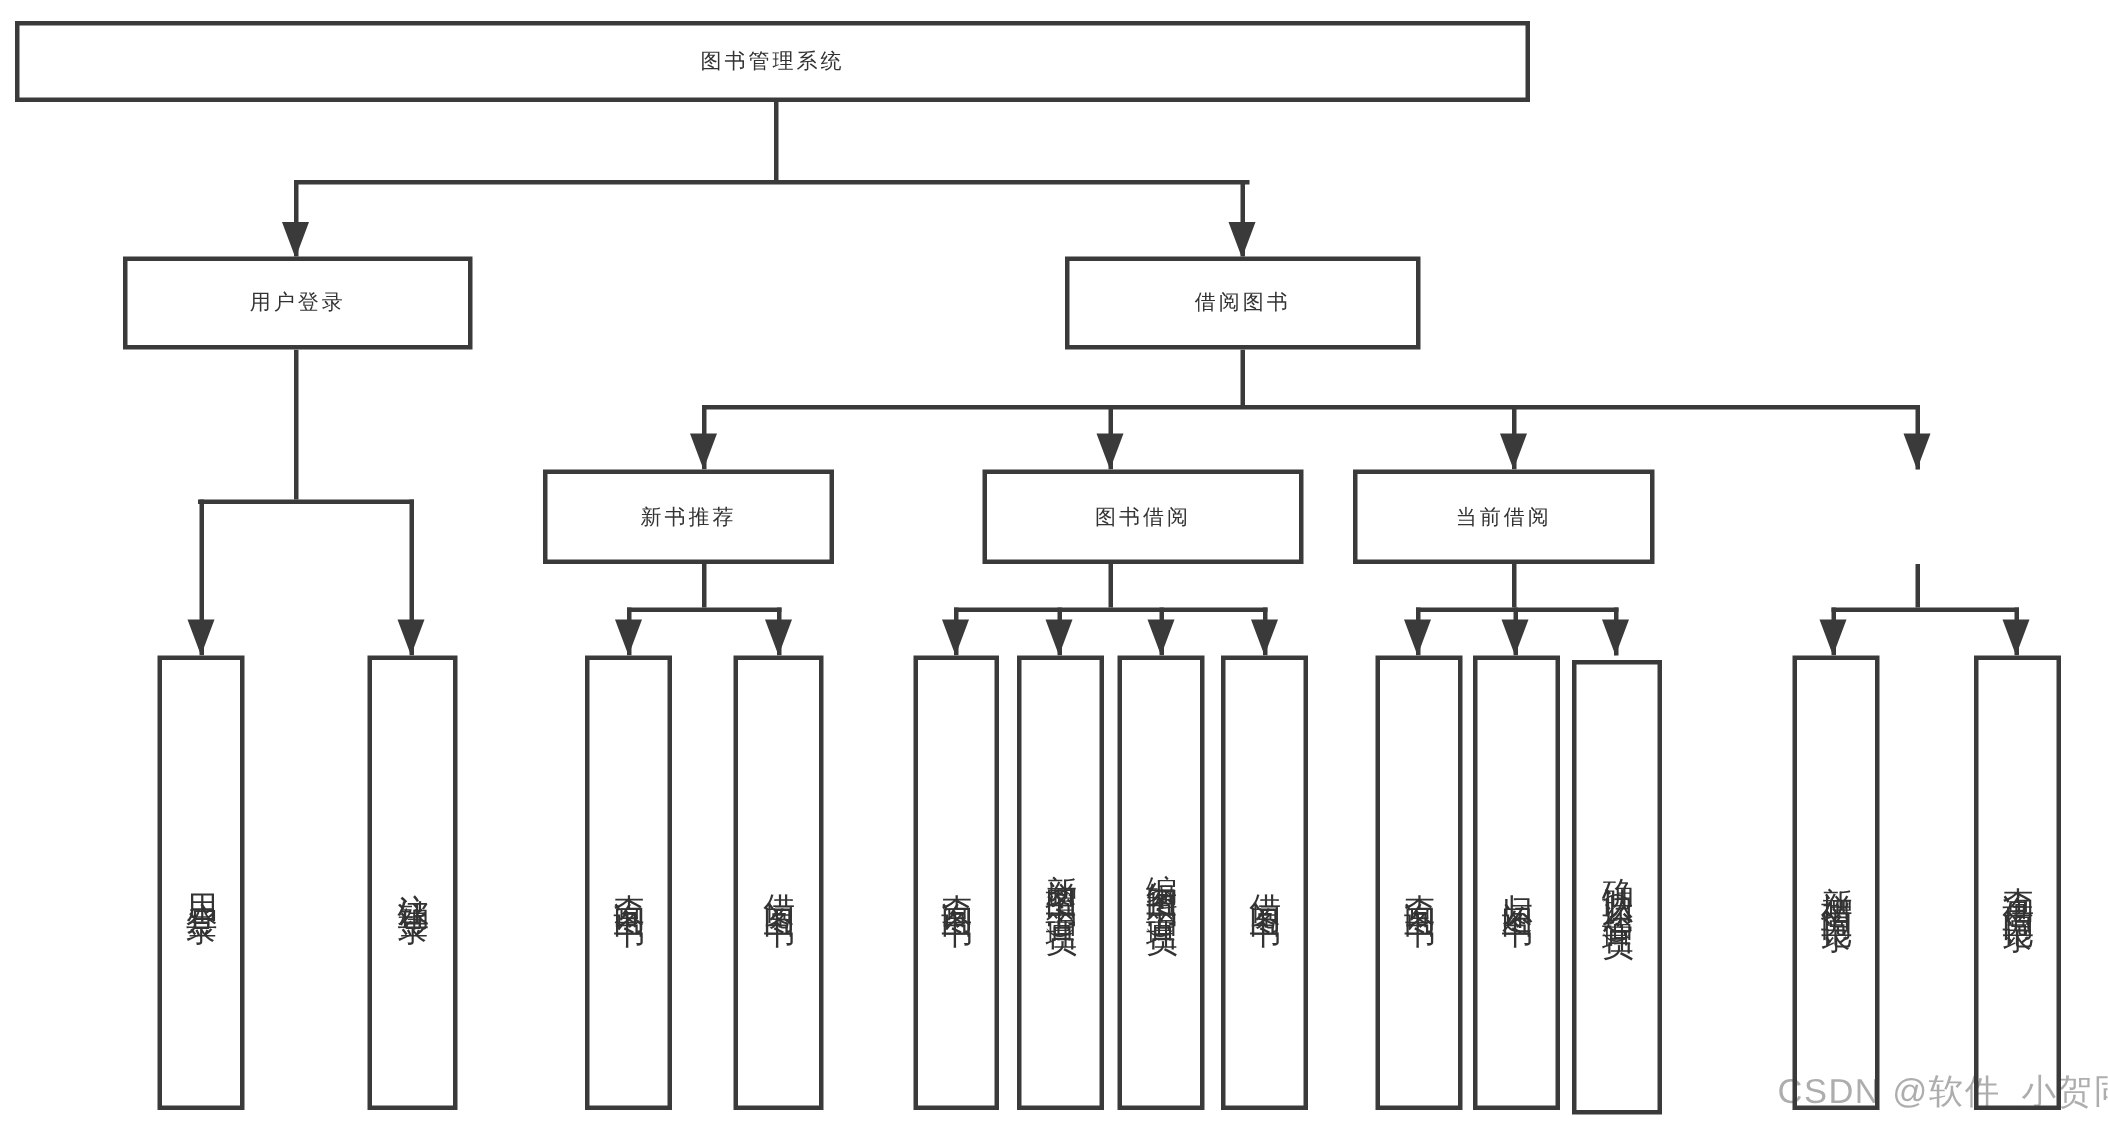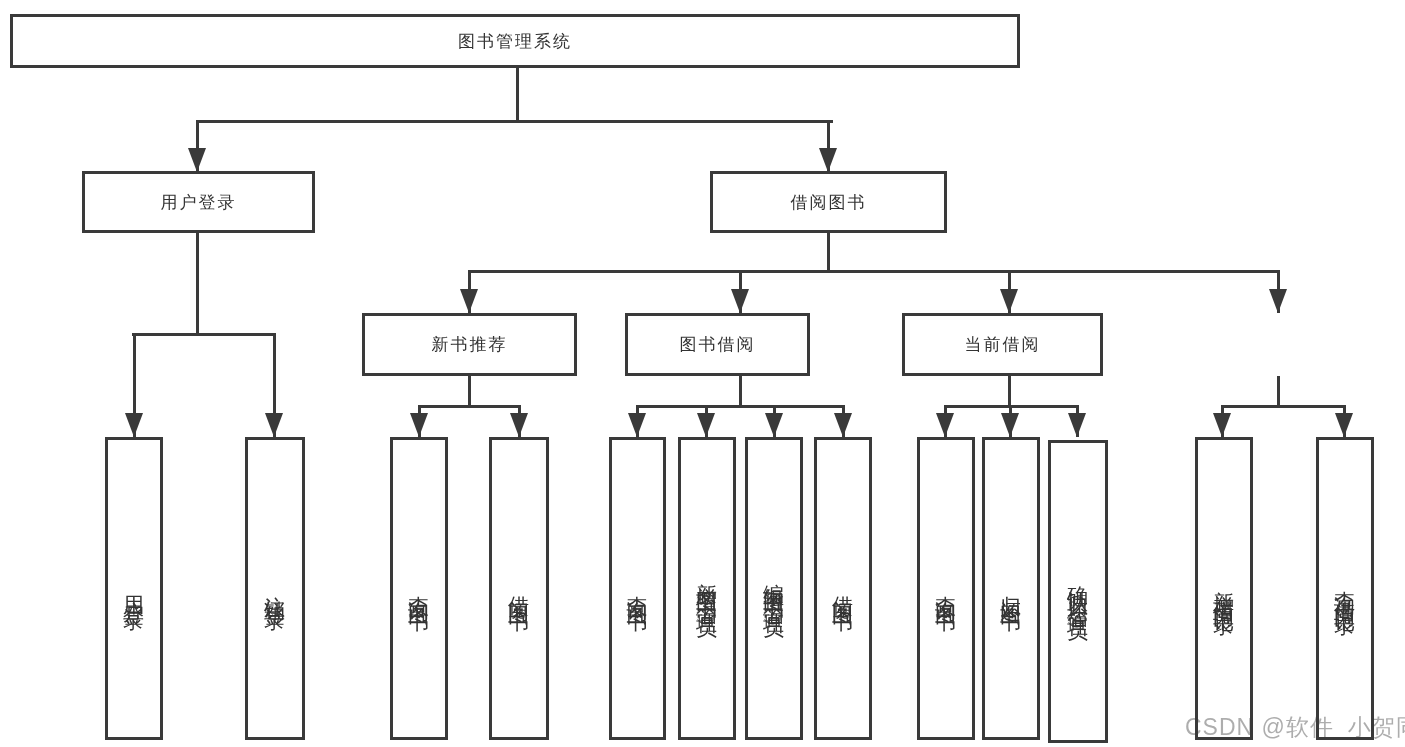--- a/index.html
+++ b/index.html
@@ -19,21 +19,21 @@
     box-sizing:border-box;
     border:3px solid #3a3a3a;
     background:#ffffff;
     color:#333333;
     display:flex;
     align-items:center;
     justify-content:center;
     z-index:2;
   }
   .hbox{
-    font-size:17px;
+    font-size:14px;
     letter-spacing:2px;
     white-space:nowrap;
   }
   .vbox{
     writing-mode:vertical-rl;
     text-orientation:mixed;
     font-size:21px;
     letter-spacing:5px;
     line-height:1.1;
   }
@@ -89,22 +89,22 @@
   <div class="line" style="left:468px;top:270px;width:812px;height:3px"></div>
   <div class="line" style="left:468px;top:270px;width:3px;height:43px"></div>
   <div class="arrow" style="left:460px;top:289px"></div>
   <div class="line" style="left:739px;top:270px;width:3px;height:43px"></div>
   <div class="arrow" style="left:731px;top:289px"></div>
   <div class="line" style="left:1008px;top:270px;width:3px;height:43px"></div>
   <div class="arrow" style="left:1000px;top:289px"></div>
   <div class="line" style="left:1277px;top:270px;width:3px;height:43px"></div>
   <div class="arrow" style="left:1269px;top:289px"></div>
 
-  <div class="box hbox" style="left:362px;top:313px;width:215px;height:63px">新书推荐</div>
-  <div class="box hbox" style="left:625px;top:313px;width:185px;height:63px">图书借阅</div>
+  <div class="box hbox" style="left:362px;top:313px;width:194px;height:63px">新书推荐</div>
+  <div class="box hbox" style="left:655px;top:313px;width:214px;height:63px">图书借阅</div>
   <div class="box hbox" style="left:902px;top:313px;width:201px;height:63px">当前借阅</div>
 
   <div class="line" style="left:468px;top:376px;width:3px;height:29px"></div>
   <div class="line" style="left:418px;top:405px;width:103px;height:3px"></div>
   <div class="line" style="left:418px;top:405px;width:3px;height:32px"></div>
   <div class="arrow" style="left:410px;top:413px"></div>
   <div class="line" style="left:518px;top:405px;width:3px;height:32px"></div>
   <div class="arrow" style="left:510px;top:413px"></div>
 
   <div class="line" style="left:739px;top:376px;width:3px;height:29px"></div>

